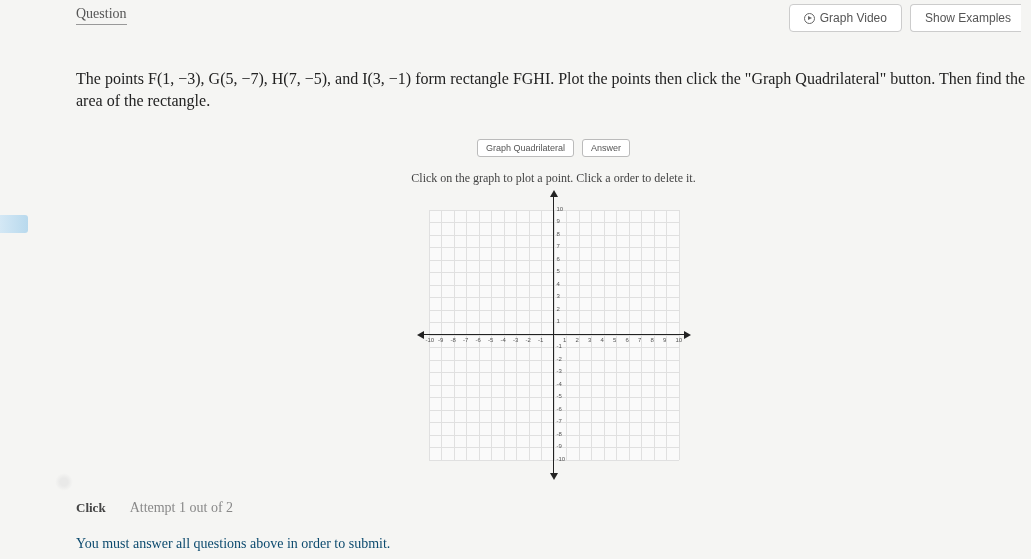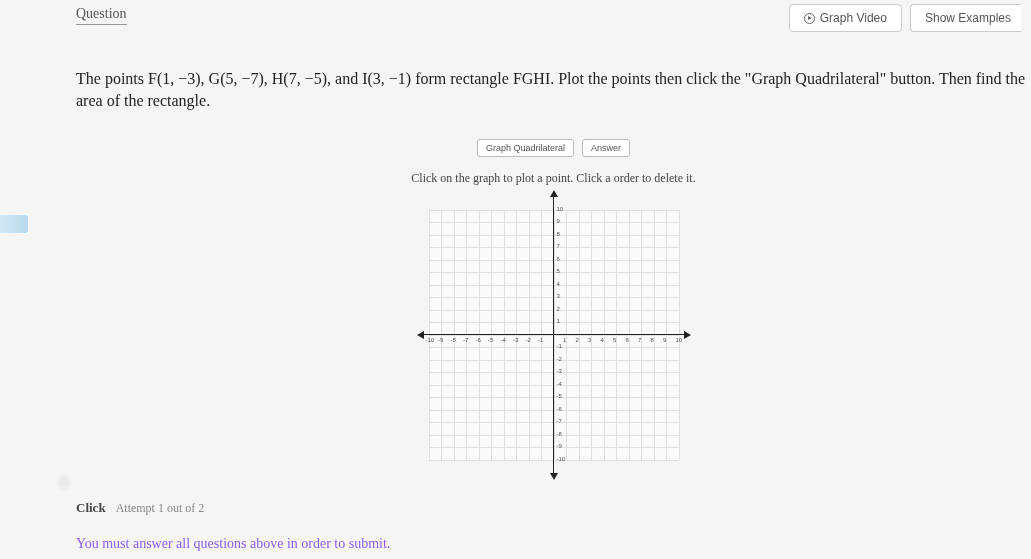--- a/index.html
+++ b/index.html
@@ -171,27 +171,27 @@
     .answer-section {
       margin-top: 28px;
     }
     .answer-label {
       font-size: 13px;
       color: #444;
       font-weight: bold;
       display: inline;
     }
     .attempt {
-      font-size: 12px;
+      font-size: 14px;
       color: #888;
-      margin-left: 6px;
+      margin-left: 20px;
     }
     .submit-note {
       font-size: 14px;
-      color: #8b5cf6;
+      color: #0c4a6e;
       margin-top: 20px;
     }
     .watermark {
       position: absolute;
       left: 55px;
       top: 473px;
       width: 18px;
       height: 18px;
       background: radial-gradient(circle, #ddd 30%, transparent 70%);
       border-radius: 50%;

